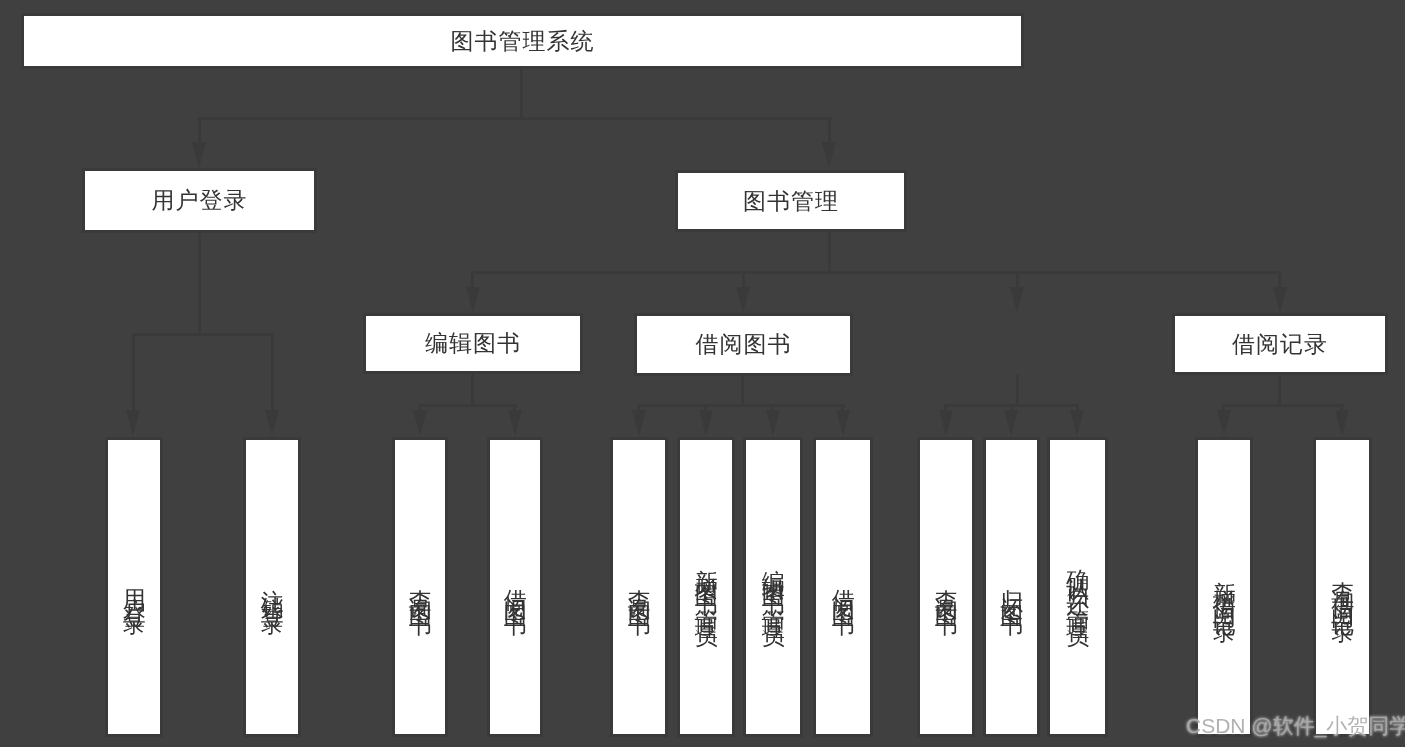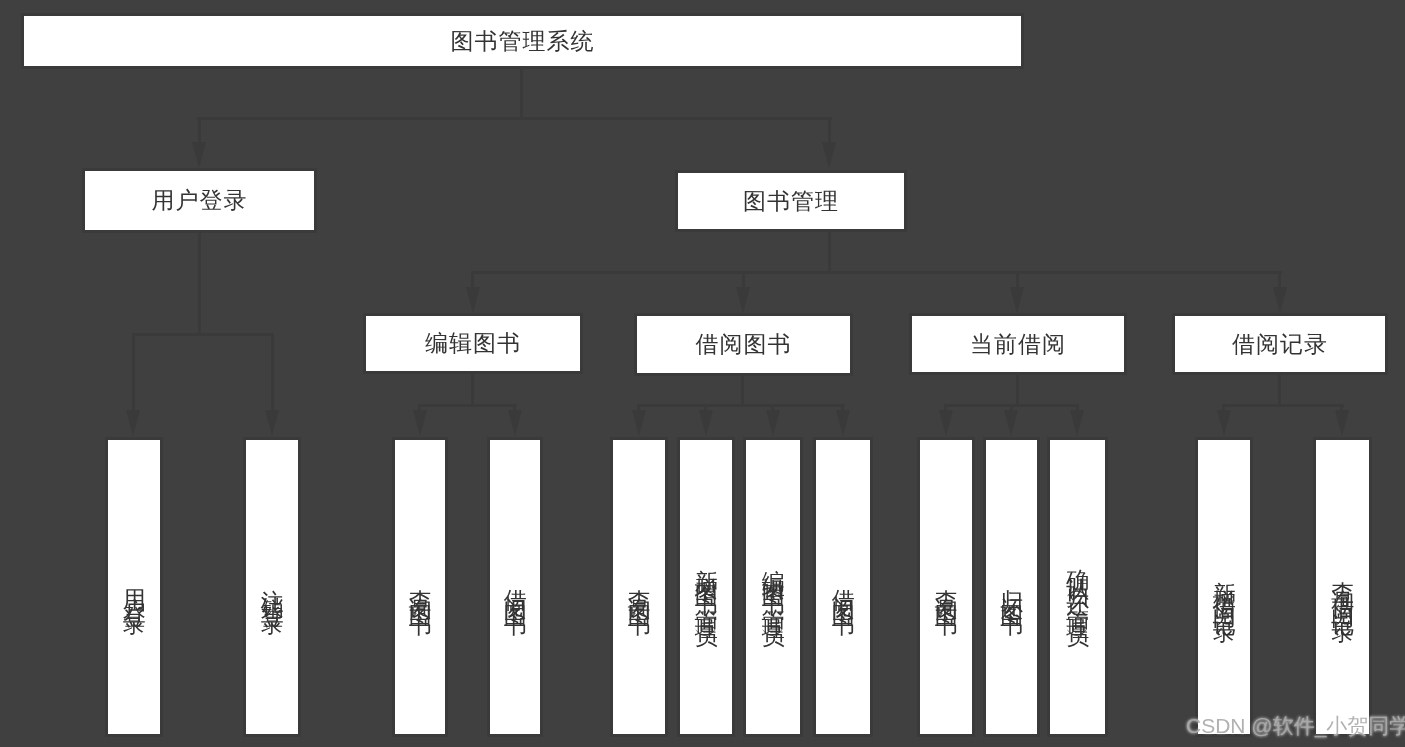--- a/index.html
+++ b/index.html
@@ -97,23 +97,20 @@
   <div class="arrow" style="left:736px;  top:287px;"></div>
   <div class="arrow" style="left:1010px; top:287px;"></div>
   <div class="arrow" style="left:1273px; top:287px;"></div>
 
   <div class="box" style="left:363px; top:313px; width:220px; height:61px;">
     <span class="hlabel">编辑图书</span>
   </div>
   <div class="box" style="left:634px; top:313px; width:219px; height:63px;">
     <span class="hlabel">借阅图书</span>
   </div>
-  <div class="box" style="left:909px; top:313px; width:218px; height:62px;">
-    <span class="hlabel">当前借阅</span>
-  </div>
   <div class="box" style="left:1172px; top:313px; width:216px; height:62px;">
     <span class="hlabel">借阅记录</span>
   </div>
 
   <div class="vline" style="left:471px; top:374px; width:3px; height:32px;"></div>
   <div class="hline" style="left:418px; top:404px; width:99px; height:3px;"></div>
   <div class="vline" style="left:418px; top:404px; width:3px; height:8px;"></div>
   <div class="vline" style="left:513px; top:404px; width:3px; height:8px;"></div>
   <div class="arrow" style="left:413px; top:410px;"></div>
   <div class="arrow" style="left:508px; top:410px;"></div>

